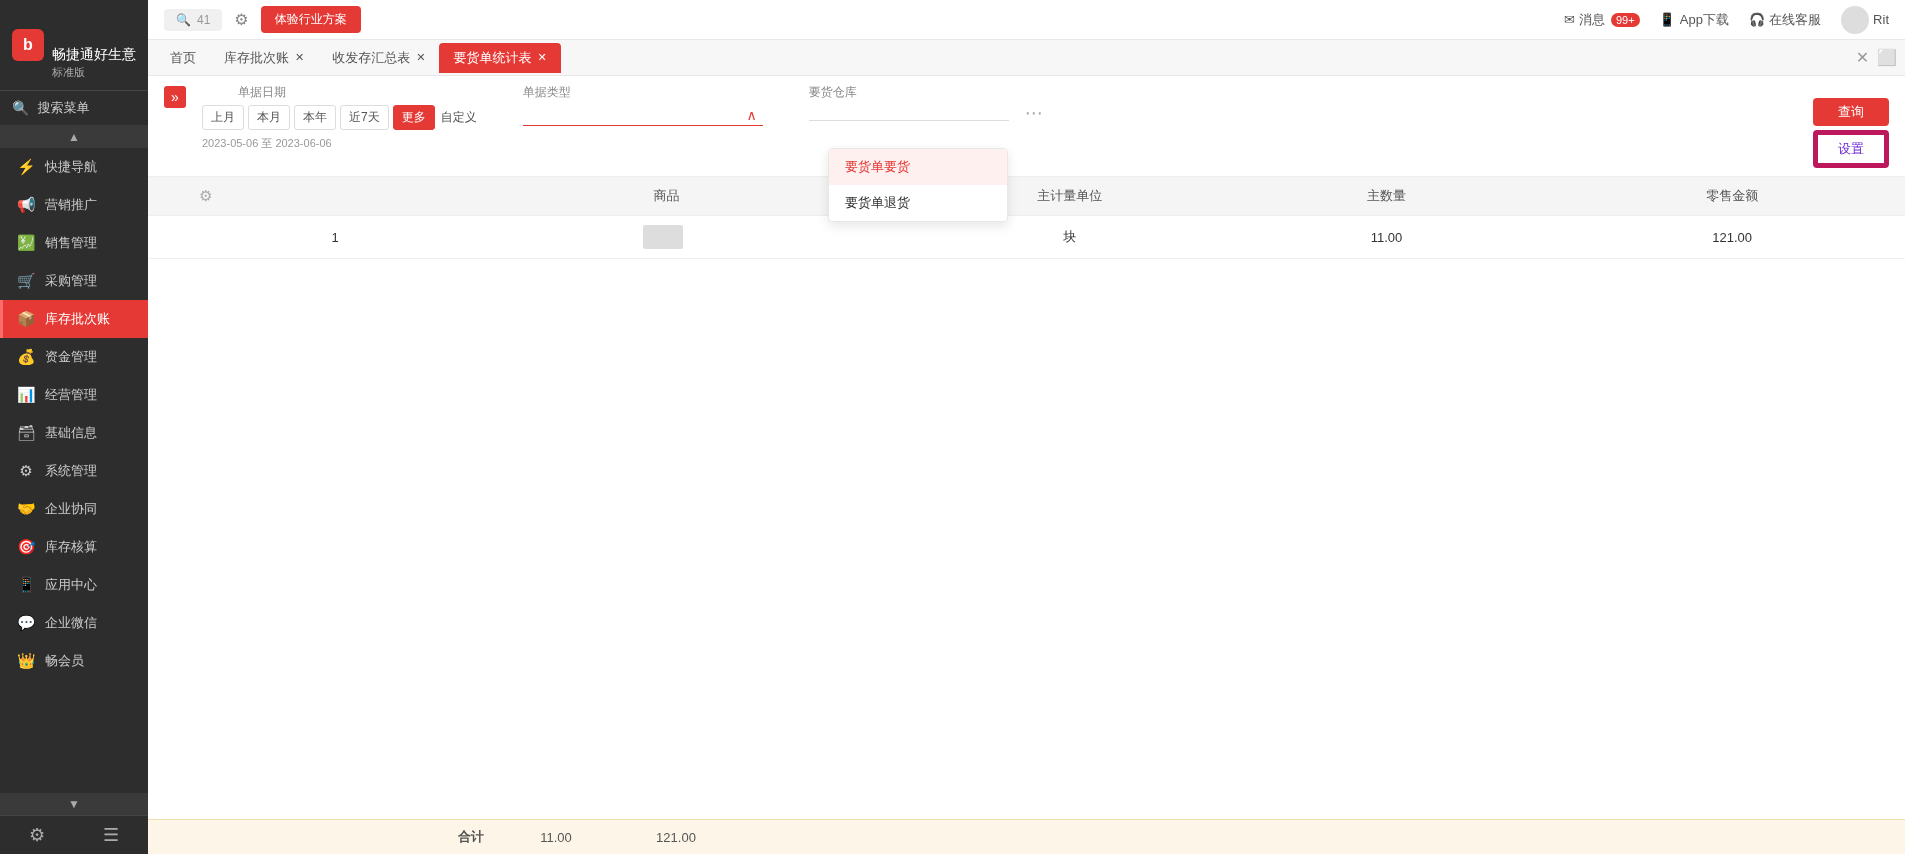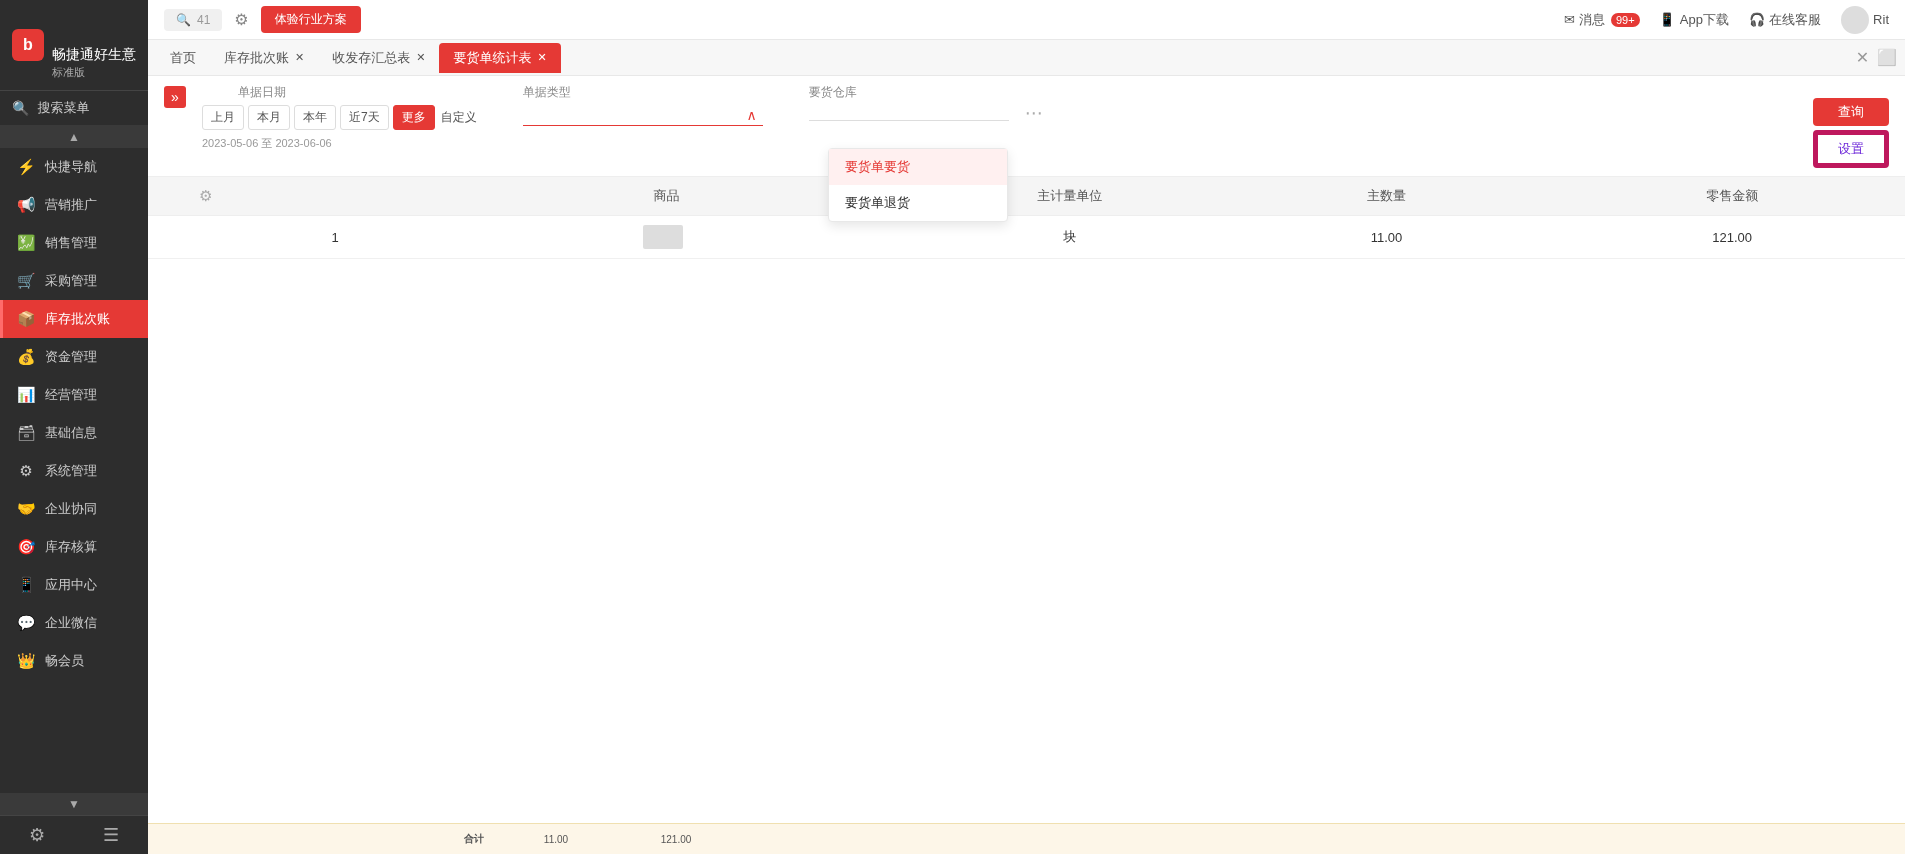--- a/index.html
+++ b/index.html
@@ -207,21 +207,21 @@
     .product-cell { display: flex; align-items: center; gap: 6px; justify-content: center; }
     .product-img { width: 40px; height: 24px; background: #ddd; border-radius: 2px; }
     .product-name { color: #333; }
 
     
     .table-footer {
       background: #fdf6e8;
       border-top: 1px solid #f0e0b0;
       padding: 8px 12px;
       display: flex; align-items: center;
-      font-size: 10px; color: #555;
+      font-size: 13px; color: #555;
     }
     .footer-label { width: 236px; text-align: right; padding-right: 12px; font-weight: bold; }
     .footer-qty { width: 120px; text-align: center; }
     .footer-amount { width: 120px; text-align: center; }
 
     
     .content-wrapper { display: flex; flex-direction: column; flex: 1; overflow: hidden; background: #fff; }
   </style>
 </head>
 <body>

